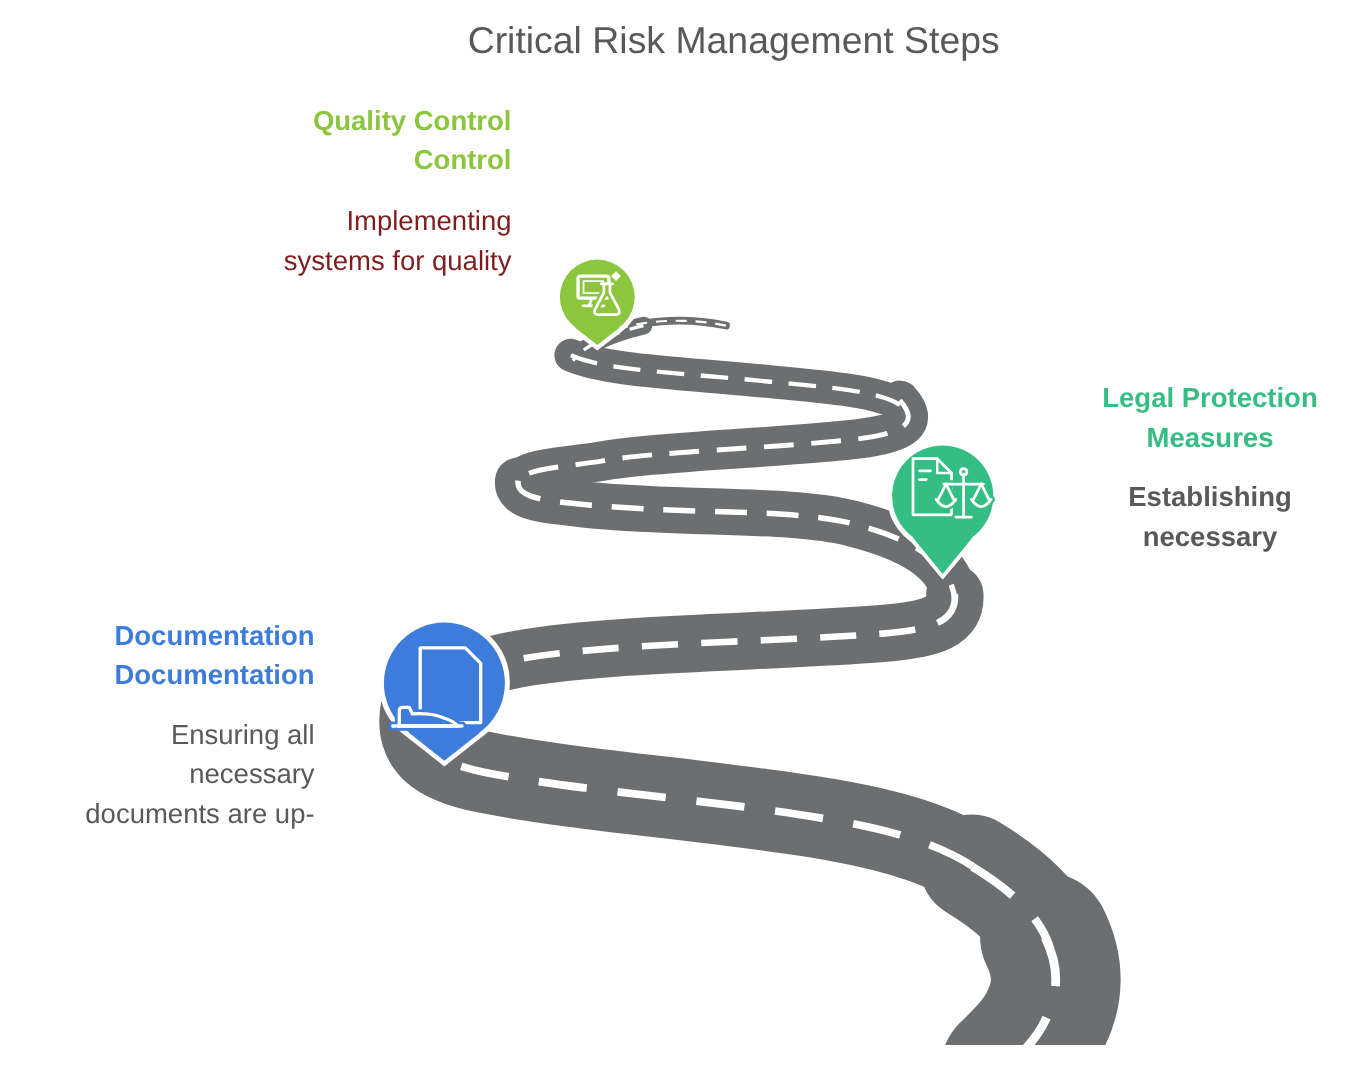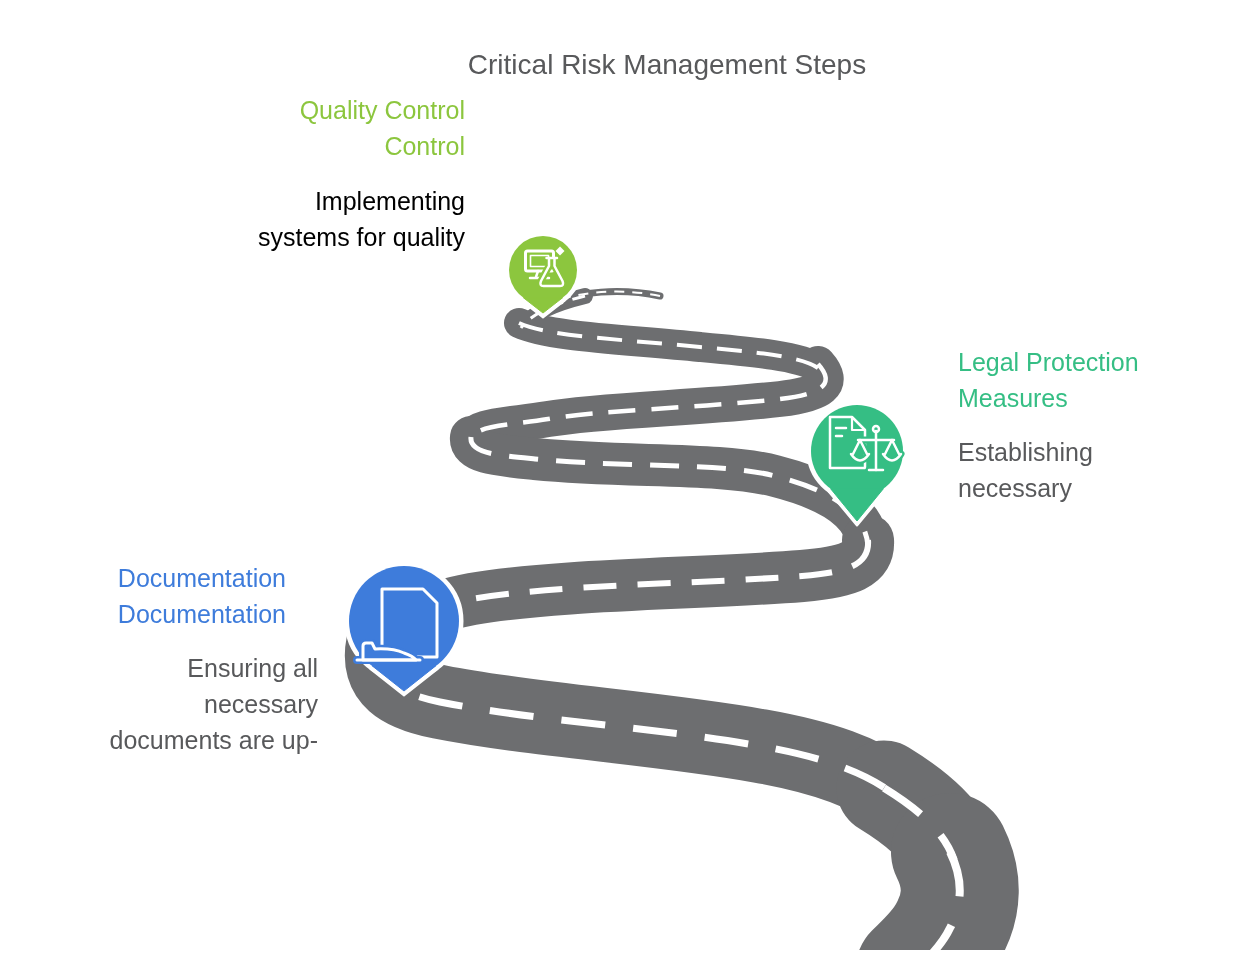--- a/index.html
+++ b/index.html
@@ -6,39 +6,38 @@
   .canvas{
     position:relative;
     width:1242px;height:971px;
     background:#ffffff;
     overflow:hidden;
     font-family:"Liberation Sans", sans-serif;
   }
   .abs{position:absolute;}
   .diagram-title{
     left:300px;top:20px;width:734px;
-    font-size:28px;line-height:34px;
+    font-size:34px;line-height:34px;
     text-align:center;
     color:#58595B;
-    margin-top:28px;
   }
   .step-heading{
-    font-size:25px;font-weight:normal;line-height:36px;
+    font-size:25px;font-weight:bold;line-height:36px;
     white-space:nowrap;
   }
   .step-desc{
     font-size:25px;line-height:36px;
     color:#58595B;white-space:nowrap;
   }
   .align-right{text-align:right;}
-  .align-left{text-align:left;}
+  .align-left{text-align:center;}
   .qcs-heading{left:135px;top:92px;width:330px;color:#8CC63E;}
   .qcs-desc{left:135px;top:183px;width:330px;}
   .lpm-heading{left:958px;top:344px;width:284px;color:#35BE84;}
-  .lpm-desc{left:958px;top:434px;width:284px;}
+  .lpm-desc{left:958px;top:434px;width:284px;font-weight:bold;}
   .dr-heading{left:0px;top:560px;width:286px;color:#3E7CDB;}
   .dr-desc{left:0px;top:650px;width:286px;}
   svg .roadbase{fill:none;stroke:#6D6E70;stroke-linecap:round;}
   svg .dashline{fill:none;stroke:#FFFFFF;stroke-linecap:butt;}
   svg .iconline{fill:none;stroke:#FFFFFF;stroke-linecap:round;stroke-linejoin:round;}
 </style>
 </head>
 <body>
 
 <div class="canvas">
@@ -151,37 +150,37 @@
       </g>
     </g>
   </svg>
 
   <div class="abs diagram-title" style="color: rgb(88, 89, 91);">Critical Risk Management Steps</div>
 
   <div class="abs step-heading align-right qcs-heading" style="color: rgb(140, 198, 62);">
     <div>Quality Control</div>
     <div>Control</div>
   </div>
-  <div class="abs step-desc align-right qcs-desc" style="color: #000000;">
+  <div class="abs step-desc align-right qcs-desc" style="color: #7f1d1d;">
     <div>Implementing</div>
     <div>systems for quality</div>
   </div>
 
   <div class="abs step-heading align-left lpm-heading" style="color: rgb(53, 190, 132);">
     <div>Legal Protection</div>
     <div>Measures</div>
   </div>
   <div class="abs step-desc align-left lpm-desc" style="color: rgb(88, 89, 91);">
     <div>Establishing</div>
     <div>necessary</div>
   </div>
 
   <div class="abs step-heading align-right dr-heading" style="color: rgb(62, 124, 219);">
     <div>Documentation</div>
     <div>Documentation</div>
   </div>
-  <div class="abs step-desc align-right dr-desc" style="color: rgb(88, 89, 91); padding-left: 32px;">
+  <div class="abs step-desc align-right dr-desc" style="color: rgb(88, 89, 91);">
     <div>Ensuring all</div>
     <div>necessary</div>
     <div>documents are up-</div>
   </div>
 
 </div>
 
 </body></html>

